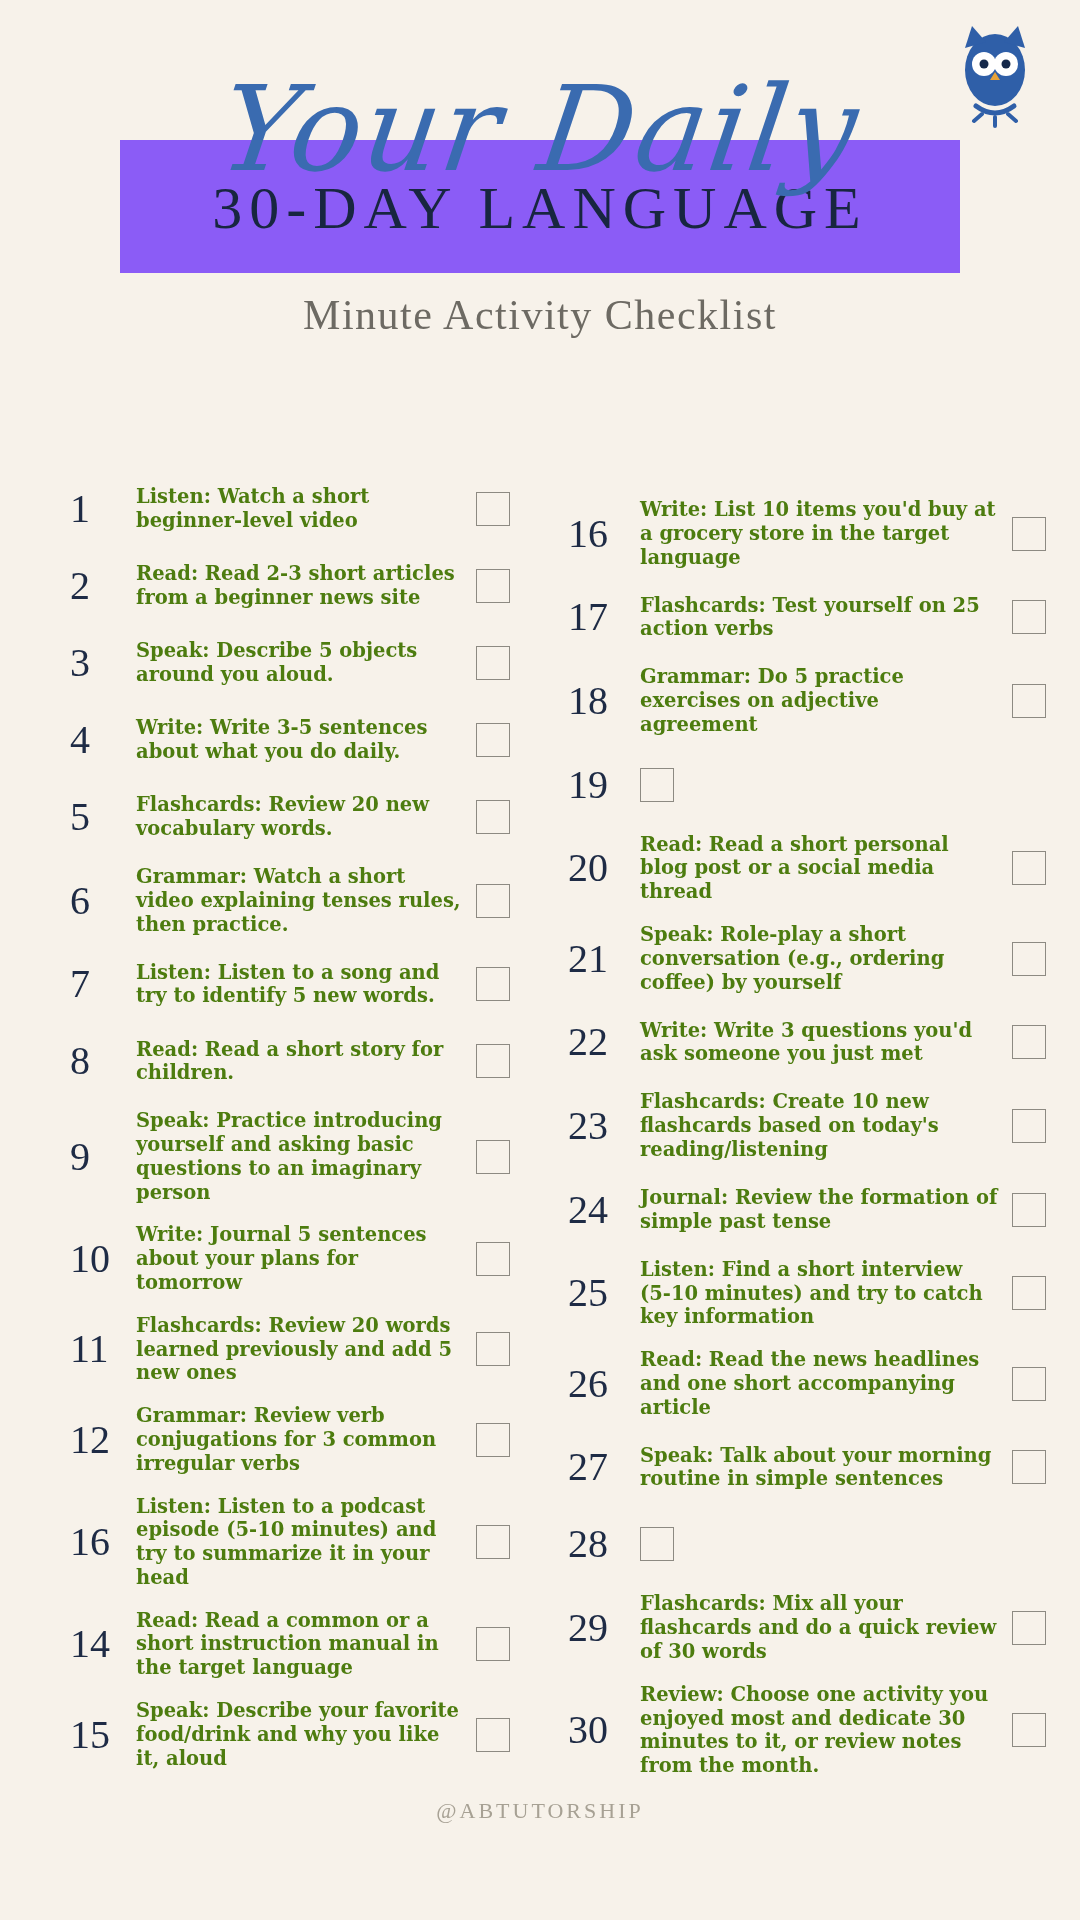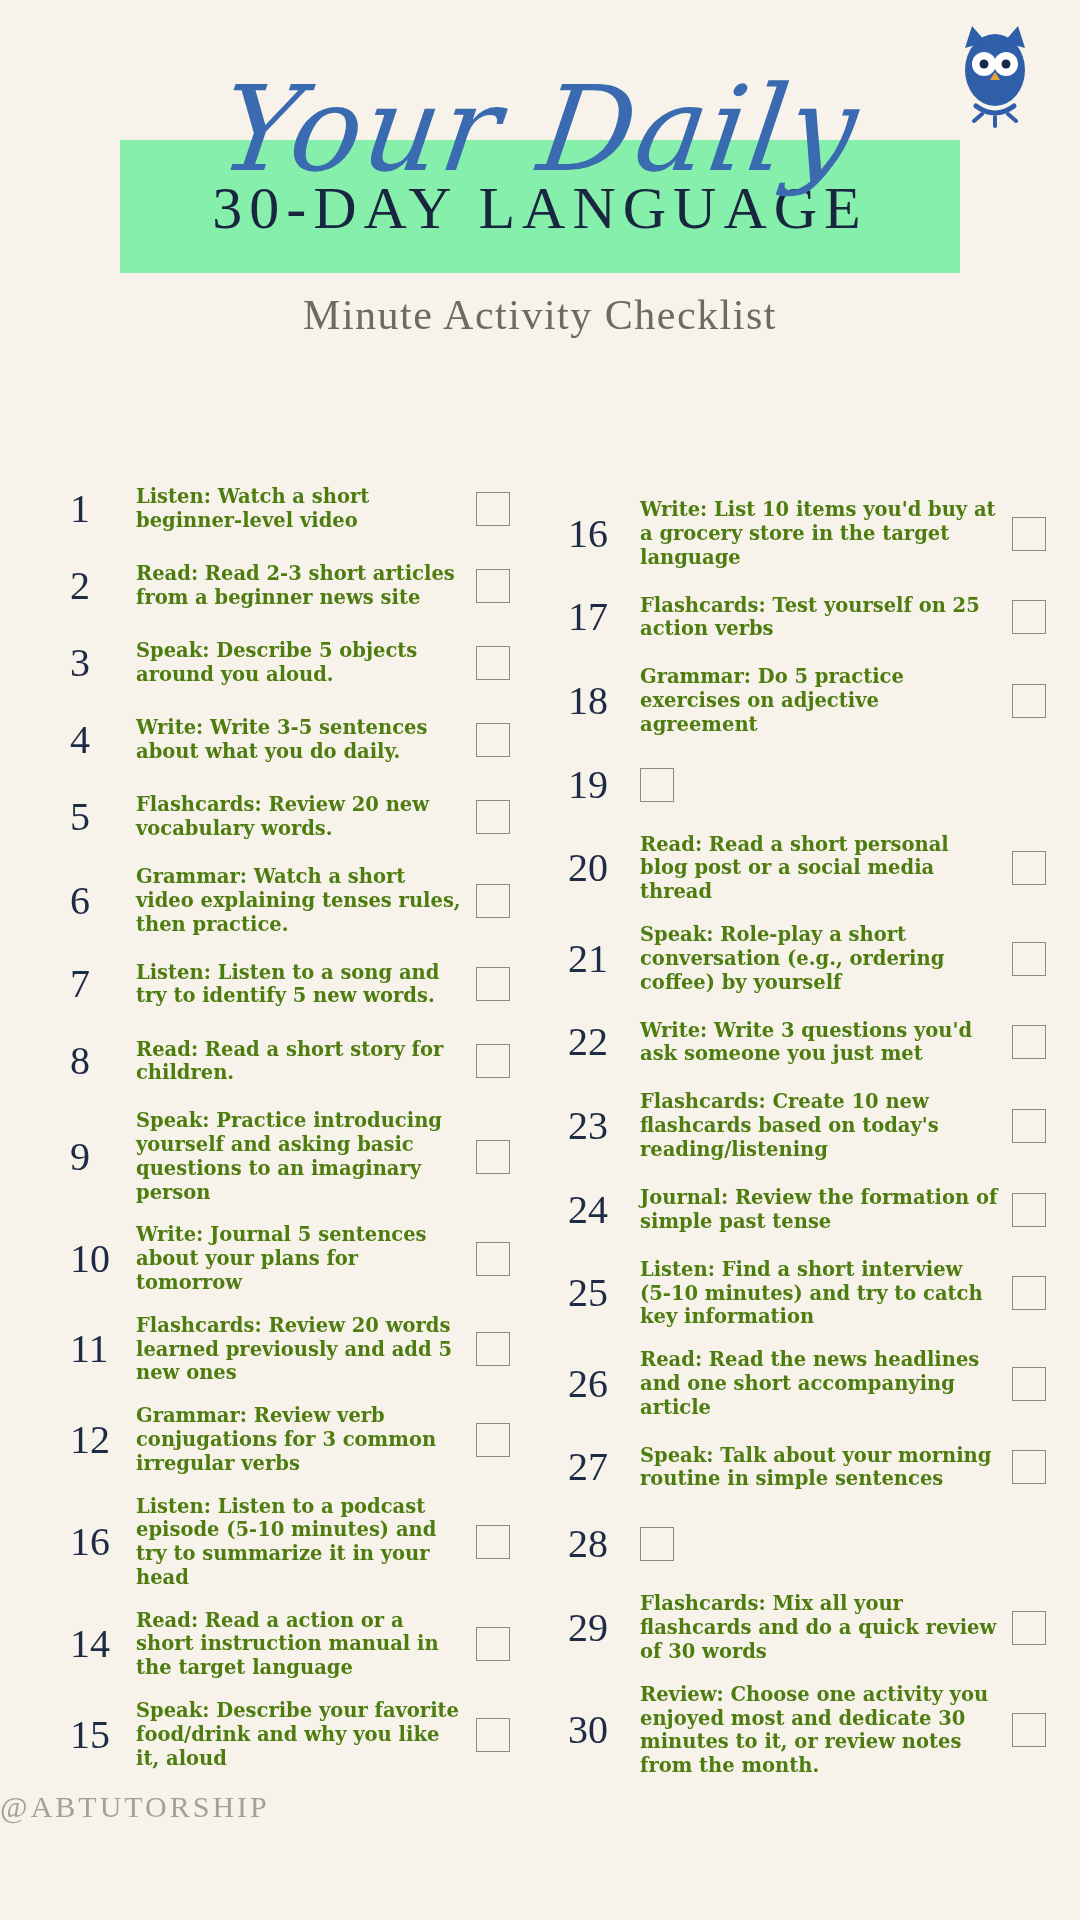--- a/index.html
+++ b/index.html
@@ -44,21 +44,21 @@
     letter-spacing: 2px;
     position: relative;
     z-index: 3;
     transform: skewX(-8deg);
   }
 
   .title-band {
     position: relative;
     z-index: 2;
     margin-top: -48px;
-    background: #86efac;
+    background: #8b5cf6;
     width: 840px;
     margin-left: auto;
     margin-right: auto;
     padding: 34px 0 30px;
   }
 
   .band-title {
     font-family: "Liberation Serif", serif;
     font-size: 60px;
     letter-spacing: 7px;
@@ -132,22 +132,23 @@
     background: transparent;
     align-self: center;
   }
 
   
   .footer {
     position: absolute;
     bottom: 96px;
     left: 0;
     width: 1080px;
-    font-family: "Liberation Serif", serif;
-    font-size: 30px;
+    text-align: center;
+    font-family: "Liberation Serif", serif;
+    font-size: 22px;
     letter-spacing: 3px;
     color: #a7a194;
   }
 </style>
 </head>
 <body>
 
 <div class="owl">
   <svg viewBox="0 0 86 110" width="86" height="110">
     <ellipse cx="43" cy="52" rx="30" ry="36" fill="#2f5fa8"></ellipse>
@@ -233,21 +234,21 @@
         <div class="task">Grammar: Review verb conjugations for 3 common irregular verbs</div>
         <div class="checkbox"></div>
       </div>
       <div class="row">
         <div class="num">16</div>
         <div class="task">Listen: Listen to a podcast episode (5-10 minutes) and try to summarize it in your head</div>
         <div class="checkbox"></div>
       </div>
       <div class="row">
         <div class="num">14</div>
-        <div class="task">Read: Read a action or a short instruction manual in the target language</div>
+        <div class="task">Read: Read a common or a short instruction manual in the target language</div>
         <div class="checkbox"></div>
       </div>
       <div class="row">
         <div class="num">15</div>
         <div class="task">Speak: Describe your favorite food/drink and why you like it, aloud</div>
         <div class="checkbox"></div>
       </div>
     </div>
   <div class="col right" id="col-right">
       <div class="row">

